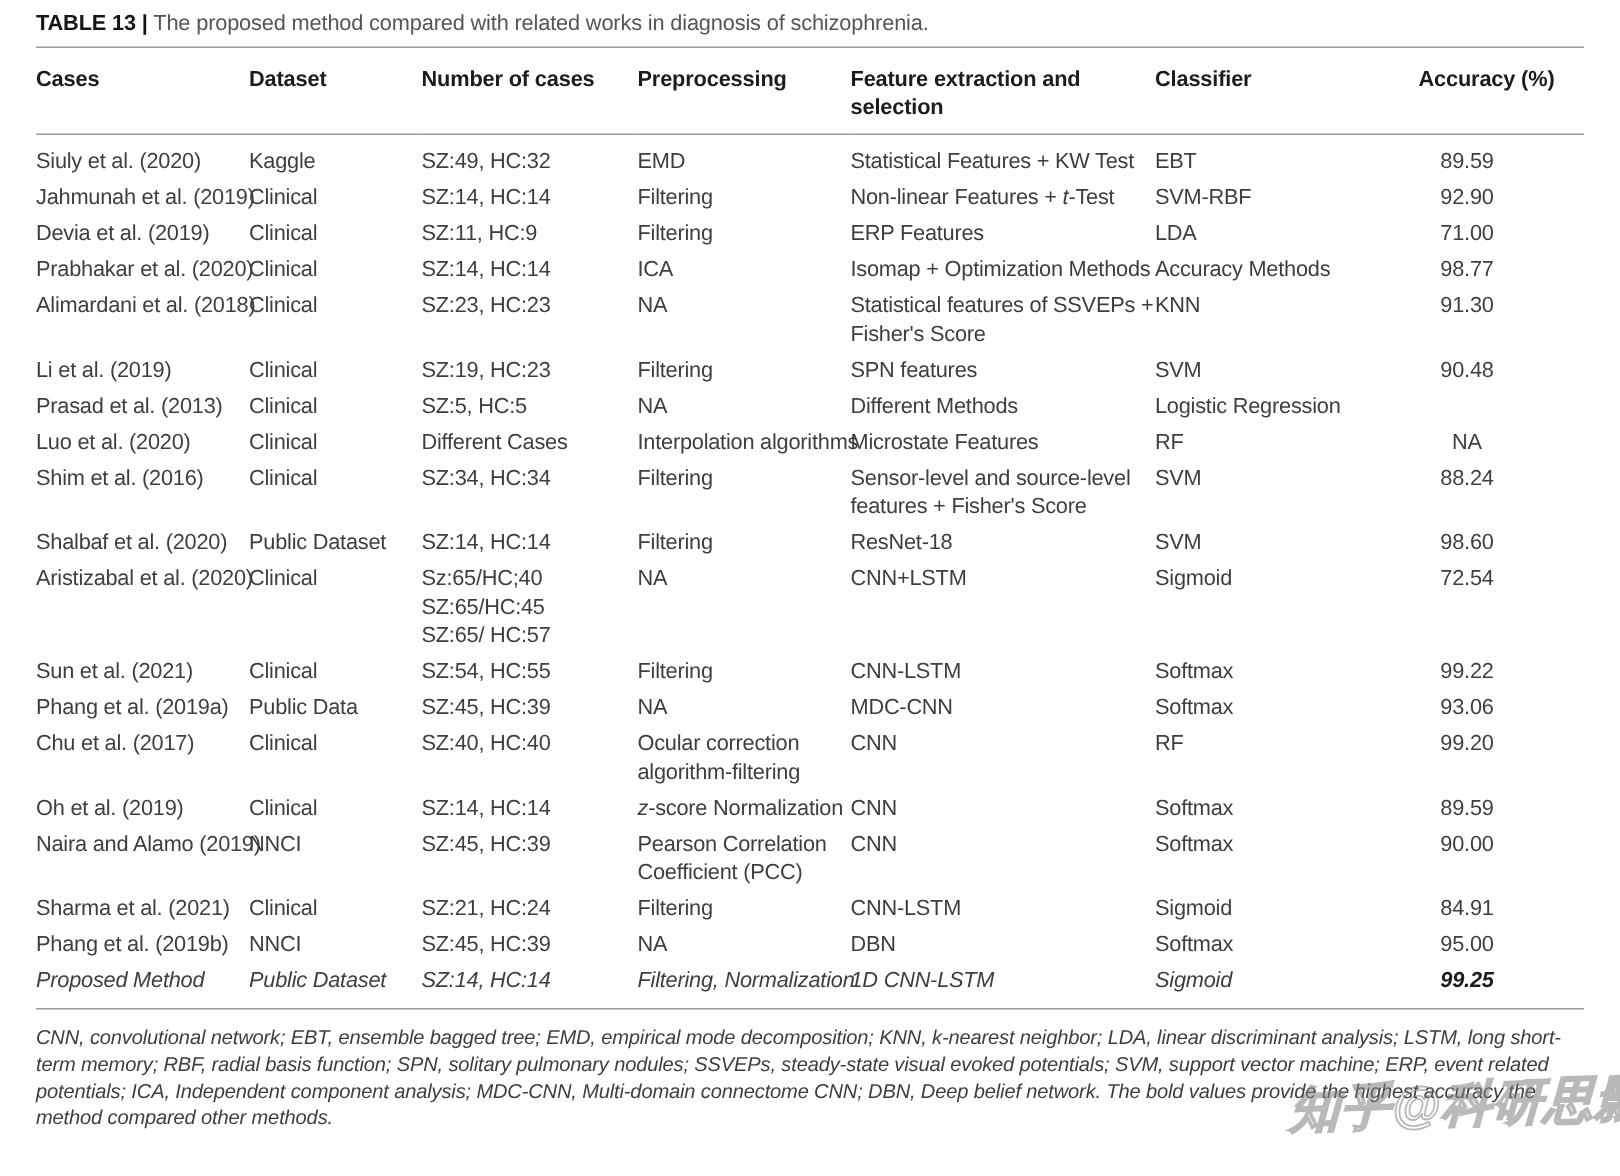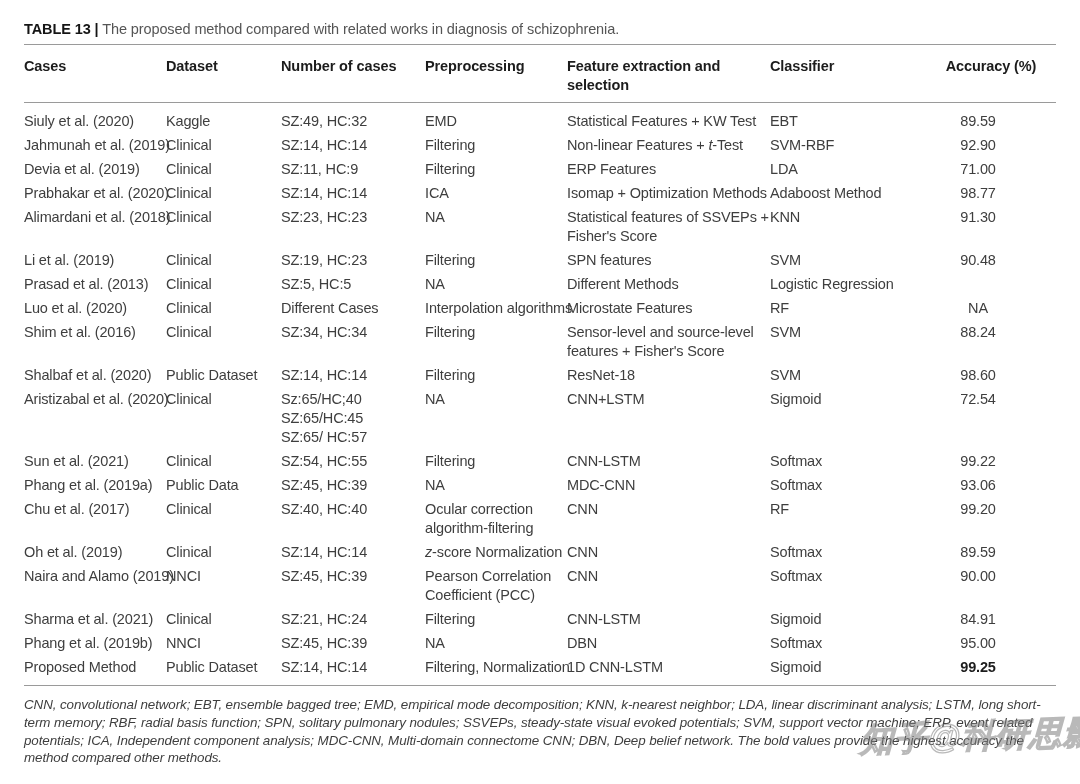--- a/index.html
+++ b/index.html
@@ -1,21 +1,21 @@
 <!DOCTYPE html>
 <html><head>
 <meta charset="utf-8">
 <style>
   html,body{margin:0;padding:0;}
   body{
     width:1080px;height:784px;background:#ffffff;position:relative;overflow:hidden;
     font-family:"Liberation Sans",sans-serif;
     -webkit-font-smoothing:antialiased;
   }
-  .page{position:absolute;inset:0;padding:20px 24px 0 24px;box-sizing:border-box;}
+  .page{position:absolute;inset:0;padding:7px 24px 0 24px;box-sizing:border-box;}
   .caption-line{font-size:14.5px;color:#555;line-height:18px;padding-bottom:6px;letter-spacing:-0.1px;}
   .caption-line .tbl-label{color:#151515;font-weight:bold;}
   table{
     border-collapse:collapse;table-layout:fixed;width:1032px;
     border-top:1px solid #9a9a9a;border-bottom:1px solid #9a9a9a;
   }
   col.c-work{width:142px;} col.c-dataset{width:115px;} col.c-cases{width:144px;}
   col.c-prep{width:142px;} col.c-feat{width:203px;} col.c-class{width:160px;}
   col.c-acc{width:126px;}
   thead th{
@@ -23,21 +23,21 @@
     font-size:14.5px;text-align:left;vertical-align:top;
     padding:12px 8px 7px 0;color:#1c1c1c;line-height:19px;font-weight:bold;
     letter-spacing:-0.1px;
   }
   td{
     font-size:14.5px;color:#3e3e3e;vertical-align:top;
     padding:2px 8px 3px 0;line-height:19px;white-space:nowrap;
     letter-spacing:-0.15px;overflow:visible;
   }
   tbody tr:first-child td{padding-top:9px;margin-left:28px;}
-  tbody tr:last-child td{padding-bottom:8px;}
+  tbody tr:last-child td{padding-bottom:8px;font-style:italic;}
   th.acc{text-align:center;padding-right:4px;}
   td.acc{text-align:center;padding-right:30px;}
   td b{color:#1c1c1c;}
   .footnote{
     margin-top:10px;font-style:italic;font-size:13.4px;line-height:17.8px;
     color:#3e3e3e;width:1032px;letter-spacing:-0.1px;
   }
   .watermark{
     position:absolute;left:860px;top:714px;
     font-size:33px;font-weight:bold;font-style:italic;
@@ -104,21 +104,21 @@
           <td>ERP Features</td>
           <td>LDA</td>
           <td class="acc">71.00</td>
         </tr>
         <tr>
           <td>Prabhakar et al. (2020)</td>
           <td>Clinical</td>
           <td>SZ:14, HC:14</td>
           <td>ICA</td>
           <td>Isomap + Optimization Methods</td>
-          <td>Adaboost Method</td>
+          <td>Accuracy Methods</td>
           <td class="acc">98.77</td>
         </tr>
         <tr>
           <td>Alimardani et al. (2018)</td>
           <td>Clinical</td>
           <td>SZ:23, HC:23</td>
           <td>NA</td>
           <td>Statistical features of SSVEPs +<br>Fisher's Score</td>
           <td>KNN</td>
           <td class="acc">91.30</td>

